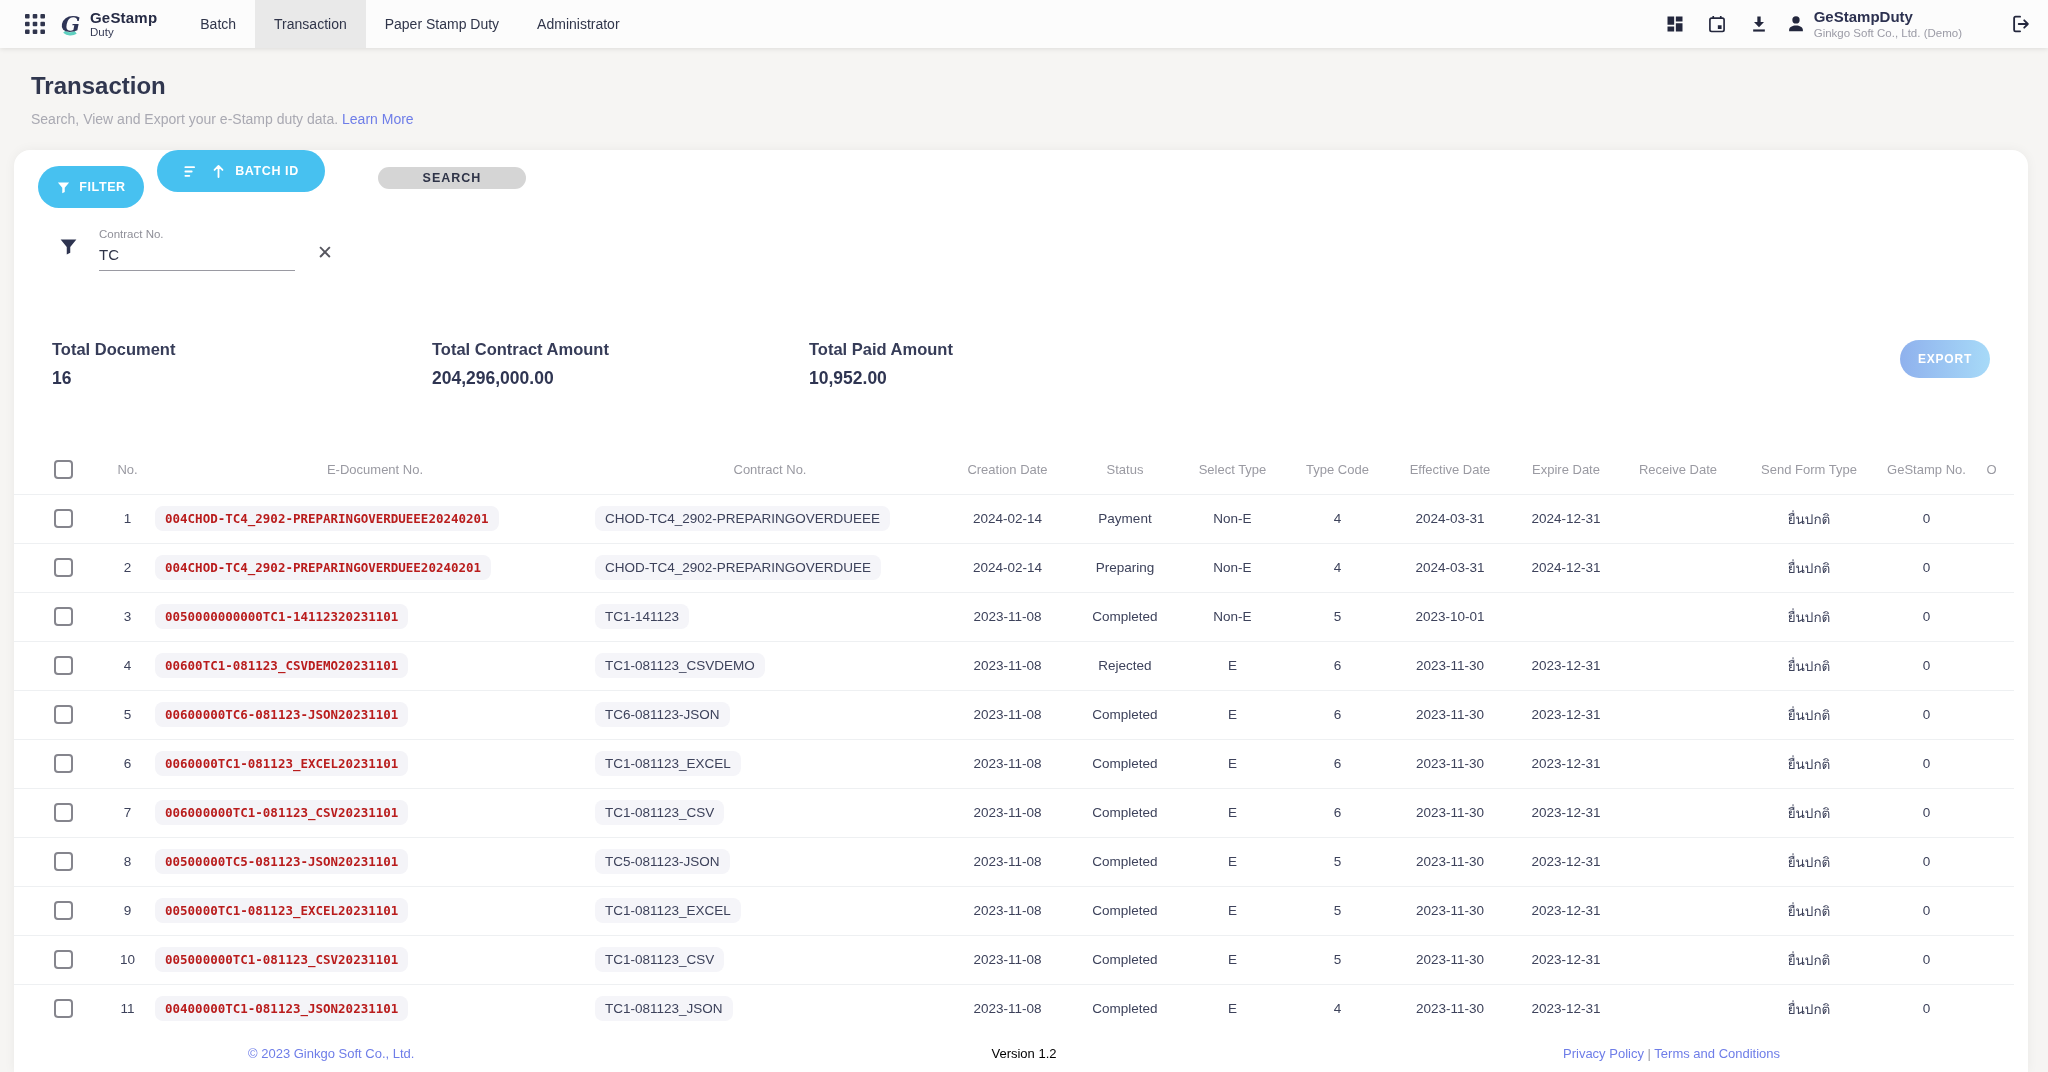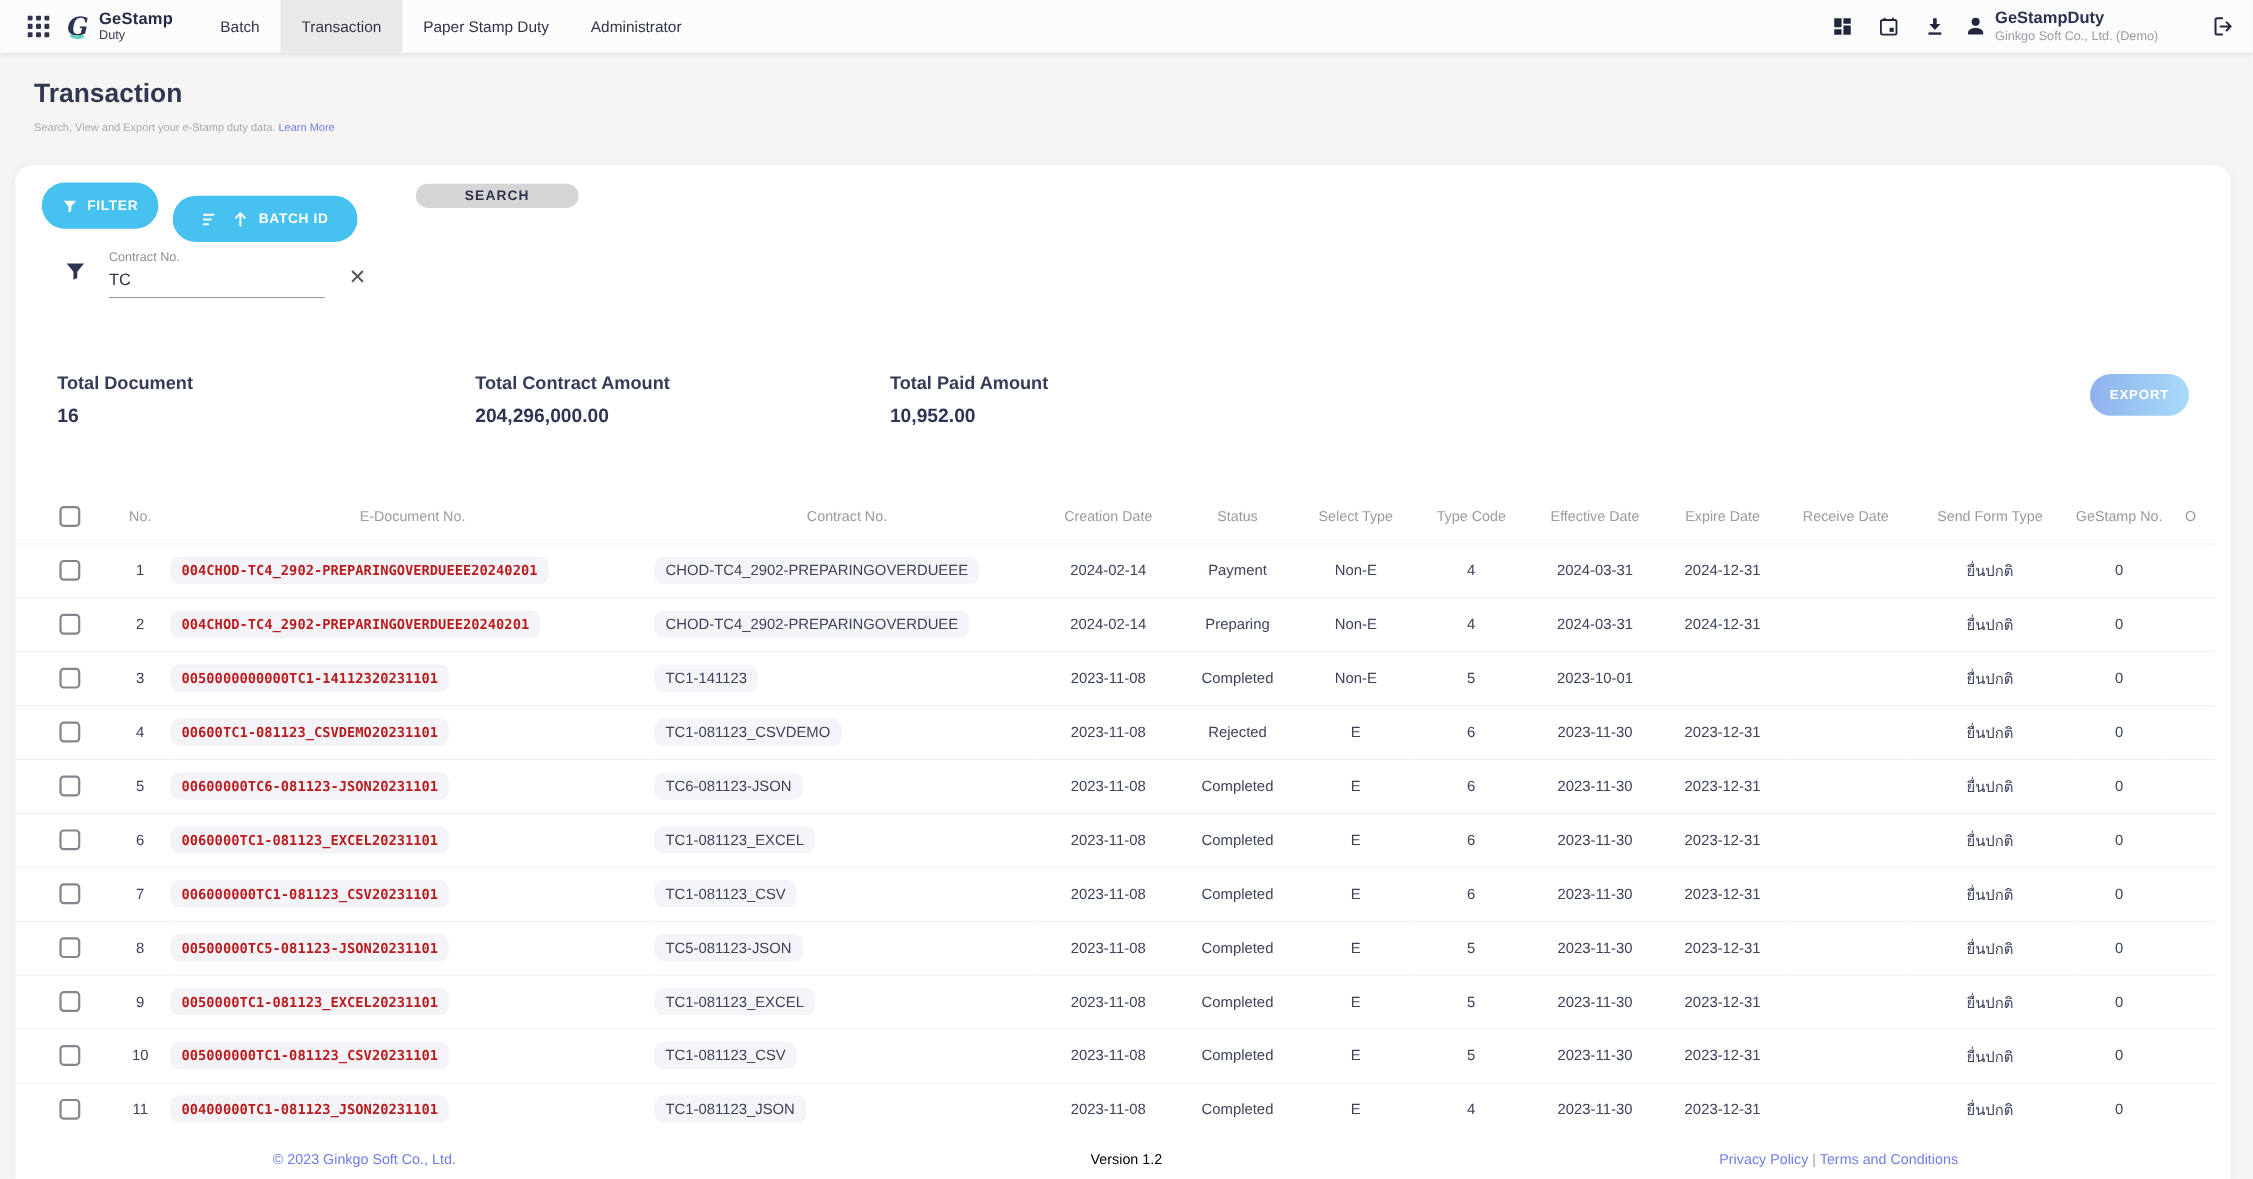--- a/index.html
+++ b/index.html
@@ -37,36 +37,36 @@
   .hicon{ width:20px; height:20px; margin-left:22px; cursor:pointer; flex:none; }
   .user-block{ display:flex; align-items:center; margin-left:16px; cursor:pointer; }
   .user-names{ margin-left:7px; line-height:1; }
   .user-name{ font-size:15px; font-weight:600; color:#2c3150; }
   .user-org{ font-size:11.5px; color:#9b9ba6; margin-top:4px; }
   .logout{ width:22px; height:22px; margin-left:48px; cursor:pointer; }
 
   
   .page-head{ position:absolute; left:31px; top:72px; }
   .page-title{ font-size:24px; font-weight:700; color:#31374f; }
-  .page-sub{ font-size:10px; color:#a9a9b2; margin-top:11px; }
+  .page-sub{ font-size:14px; color:#a9a9b2; margin-top:11px; }
   .page-sub a{ color:var(--link); text-decoration:none; cursor:pointer; }
 
   
   .card{
     position:absolute; left:14px; top:150px; width:2014px; height:922px;
     background:#fff; border-radius:16px 16px 0 0;
     box-shadow:0 0 12px rgba(0,0,0,.05); overflow:hidden;
   }
   
   .btn{ position:absolute; display:flex; align-items:center; justify-content:center;
         border-radius:21px; cursor:pointer; font-weight:700; letter-spacing:.6px;text-align:center; }
   .btn svg{ flex:none; }
   .btn-filter{ left:24px; top:16px; width:106px; height:42px;
         background:var(--accent-blue); color:#fff; font-size:12.5px; gap:8px; }
-  .btn-batch{ left:143px; top:28px; width:168px; height:42px;
+  .btn-batch{ left:143px; top:0; width:168px; height:42px;
         background:var(--accent-blue); color:#fff; font-size:12.5px; gap:7px; }
   .btn-search{ left:364px; top:17px; width:148px; height:22px;
         background:#d5d5d5; color:#2f3448; font-size:12.5px; font-weight:600; letter-spacing:1px; }
   
   .chip-funnel{ position:absolute; left:44px; top:86px; width:21px; height:21px; }
   .chip-field{ position:absolute; left:85px; top:78px; }
   .chip-label{ font-size:11.5px; color:#8f8f98; }
   .chip-value{ font-size:15px; color:#2f3448; margin-top:6px; }
   .chip-underline{ width:196px; border-bottom:1px solid #9a9aa2; margin-top:7px; }
   .chip-close{ position:absolute; left:303px; top:93px; font-size:19px; color:#55555e;

